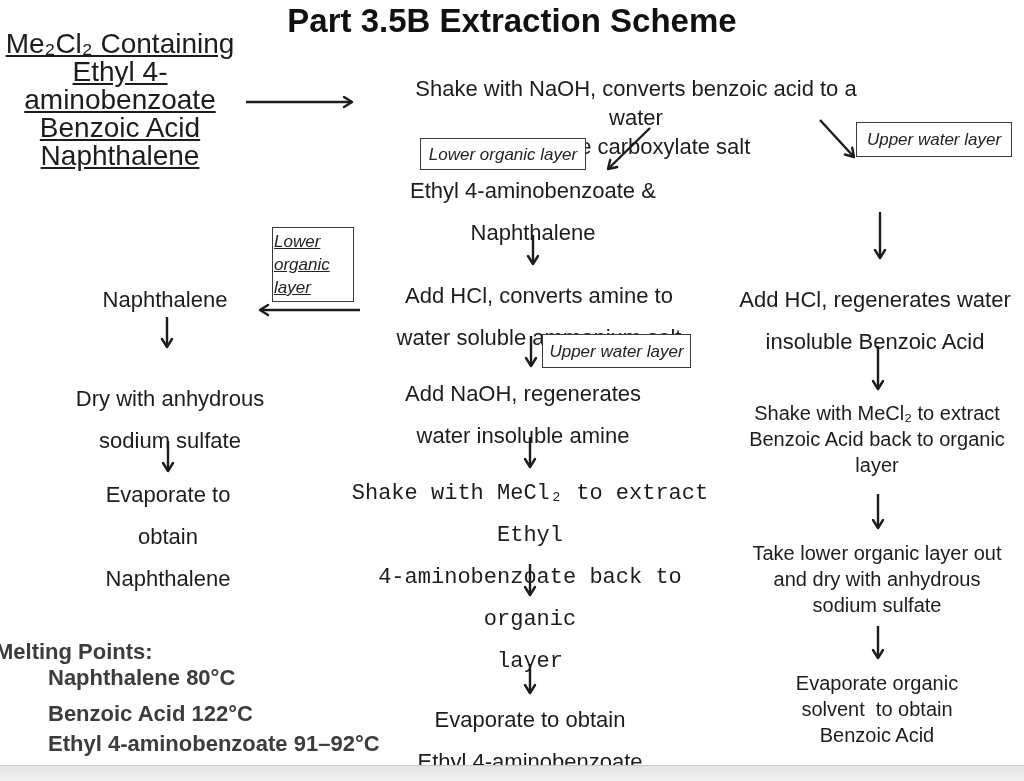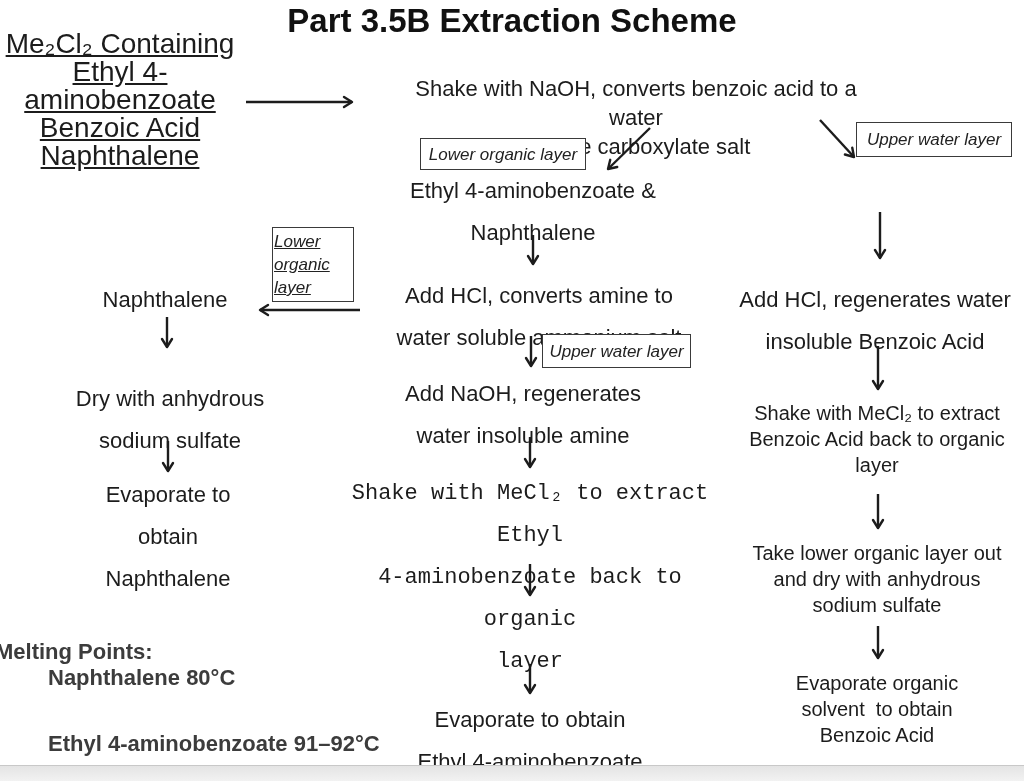--- a/index.html
+++ b/index.html
@@ -99,16 +99,17 @@
 layer</div>
   <div class="node fs20" style="left:727px;top:540px;width:300px;">Take lower organic layer out
 and dry with anhydrous
 sodium sulfate</div>
   <div class="node fs20" style="left:752px;top:670px;width:250px;">Evaporate organic
 solvent  to obtain
 Benzoic Acid</div>
 
   <div class="mp" style="left:-5px;top:639px;">Melting Points:</div>
   <div class="mp" style="left:48px;top:665px;">Naphthalene 80°C</div>
+  <div class="mp" style="left:48px;top:701px;">Benzoic Acid 122°C</div>
   <div class="mp" style="left:48px;top:731px;">Ethyl 4-aminobenzoate 91–92°C</div>
 
   <div id="footer-bar"></div>
 </div>
 
 </body></html>

